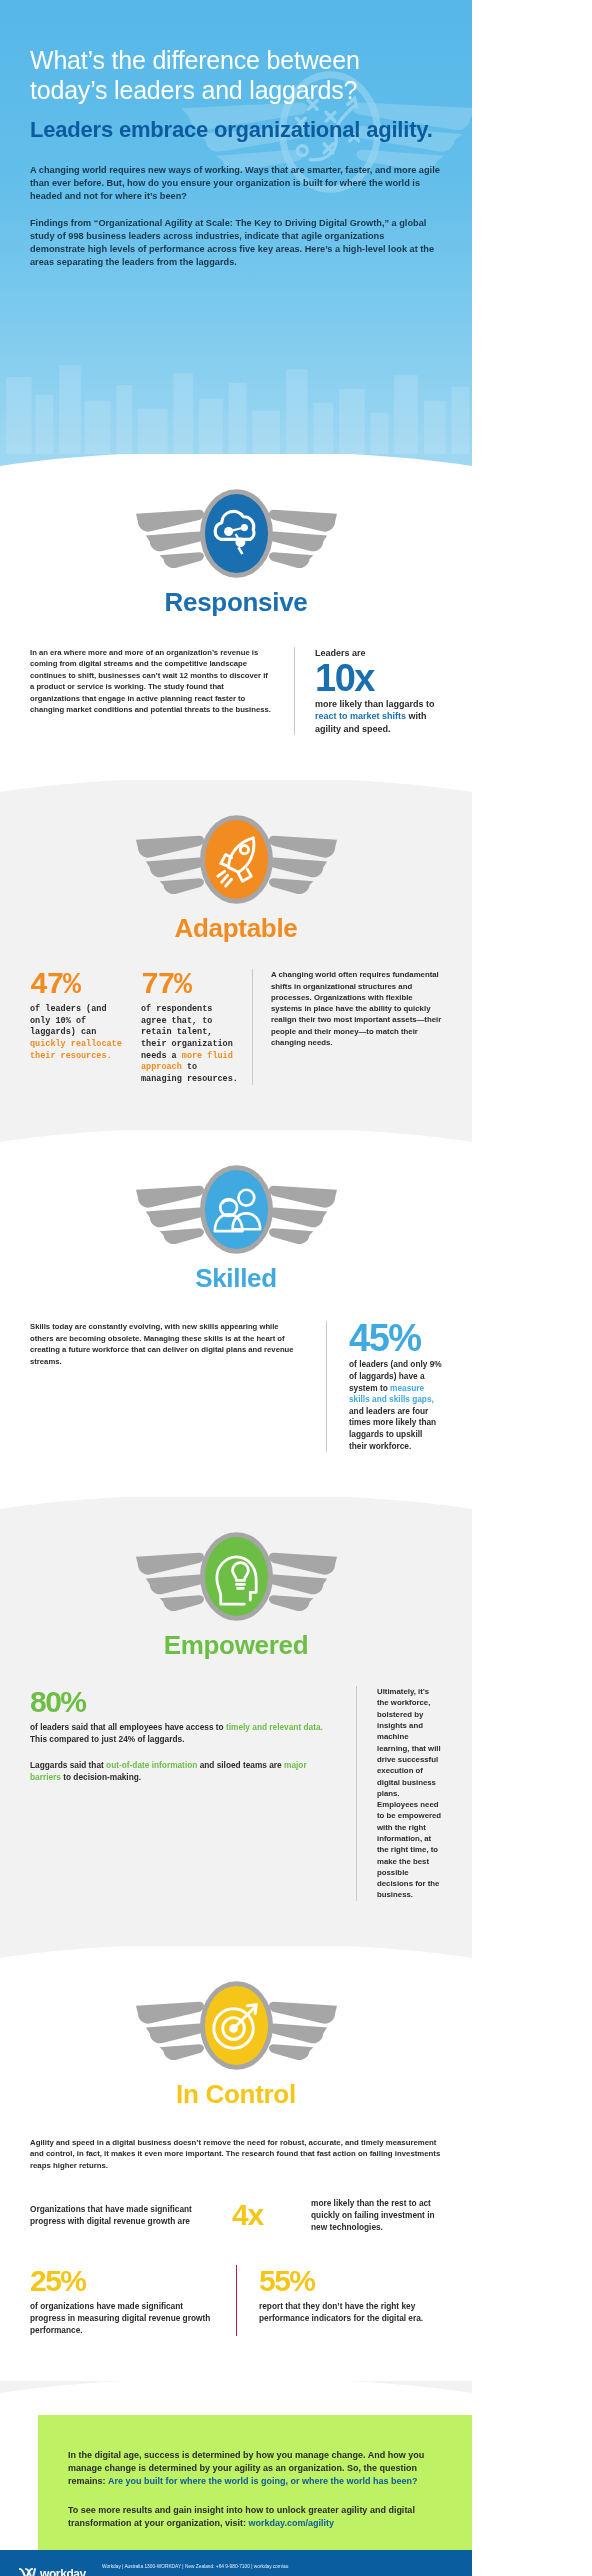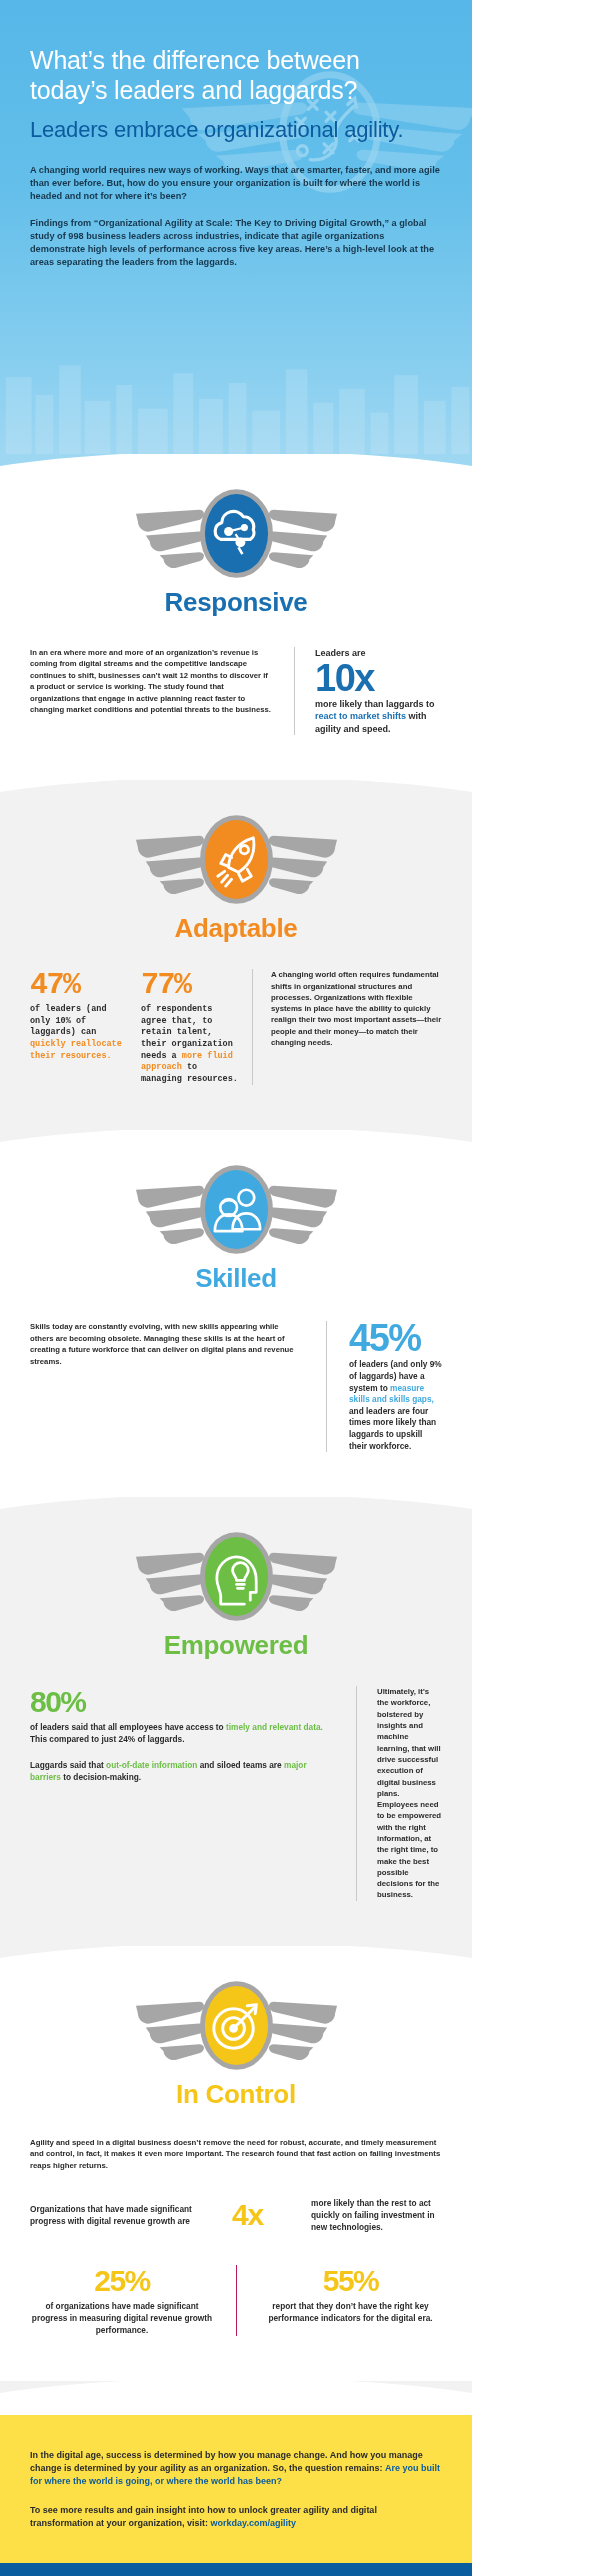--- a/index.html
+++ b/index.html
@@ -31,21 +31,21 @@
     color:#ffffff;
     font-size:25px;
     line-height:30px;
     font-weight:400;
     letter-spacing:-0.2px;
   }
   h2.hero-a{
     color:#0b5b9e;
     font-size:22px;
     line-height:26px;
-    font-weight:normal;
+    font-weight:bold;
     margin-top:12px;
     letter-spacing:-0.2px;
   }
   .hero p{
     color:#17384e;
     font-size:9.2px;
     line-height:13.2px;
     margin-top:21px;
     max-width:419px;
     font-weight:600;
@@ -109,27 +109,27 @@
   .emp-cols .left p.gap{ margin-top:14px; }
   .emp-cols .right{ flex:1; padding-left:20px; border-left:1px solid #c9c9c9; font-size:7.8px; line-height:11.3px; font-weight:600; }
 
   
   .ic-intro{ font-size:7.8px; line-height:11.4px; font-weight:600; margin-top:28px; }
   .ic-row{ display:flex; align-items:center; margin-top:26px; }
   .ic-row .a{ width:202px; font-size:8.3px; line-height:12px; font-weight:600; padding-right:8px;}
   .ic-row .n{ width:79px; font-size:30px; line-height:32px; font-weight:bold; letter-spacing:-1.2px; }
   .ic-row .b{ flex:1; font-size:8.3px; line-height:12px; font-weight:600; }
   .ic-pair{ display:flex; margin-top:32px; }
-  .ic-pair .half{ width:50%; padding-right:22px;text-align:center; }
+  .ic-pair .half{ width:50%; padding-right:22px; }
   .ic-pair .half.second{ padding-left:22px; padding-right:0; border-left:1px solid #be185d; }
   .ic-pair .bignum{ font-size:30px; line-height:32px; }
   .ic-pair p{ font-size:8.3px; line-height:12px; font-weight:600; margin-top:3px; }
 
   
-  .closing{ background:#fde047; padding:34px 30px 33px 30px; }
+  .closing{ background:#bef264; padding:34px 30px 20px 30px;margin-left:38px; }
   .closing p{ font-size:9px; line-height:13px; font-weight:600; color:#2b2b2b; }
   .closing p + p{ margin-top:16px; }
   .closing .b{ color:#0b5b9e; font-weight:bold; }
 
   
   .footer{
     background:#0a5d9e;
     color:#ffffff;
     padding:13px 18px 14px 18px;
     display:flex;

